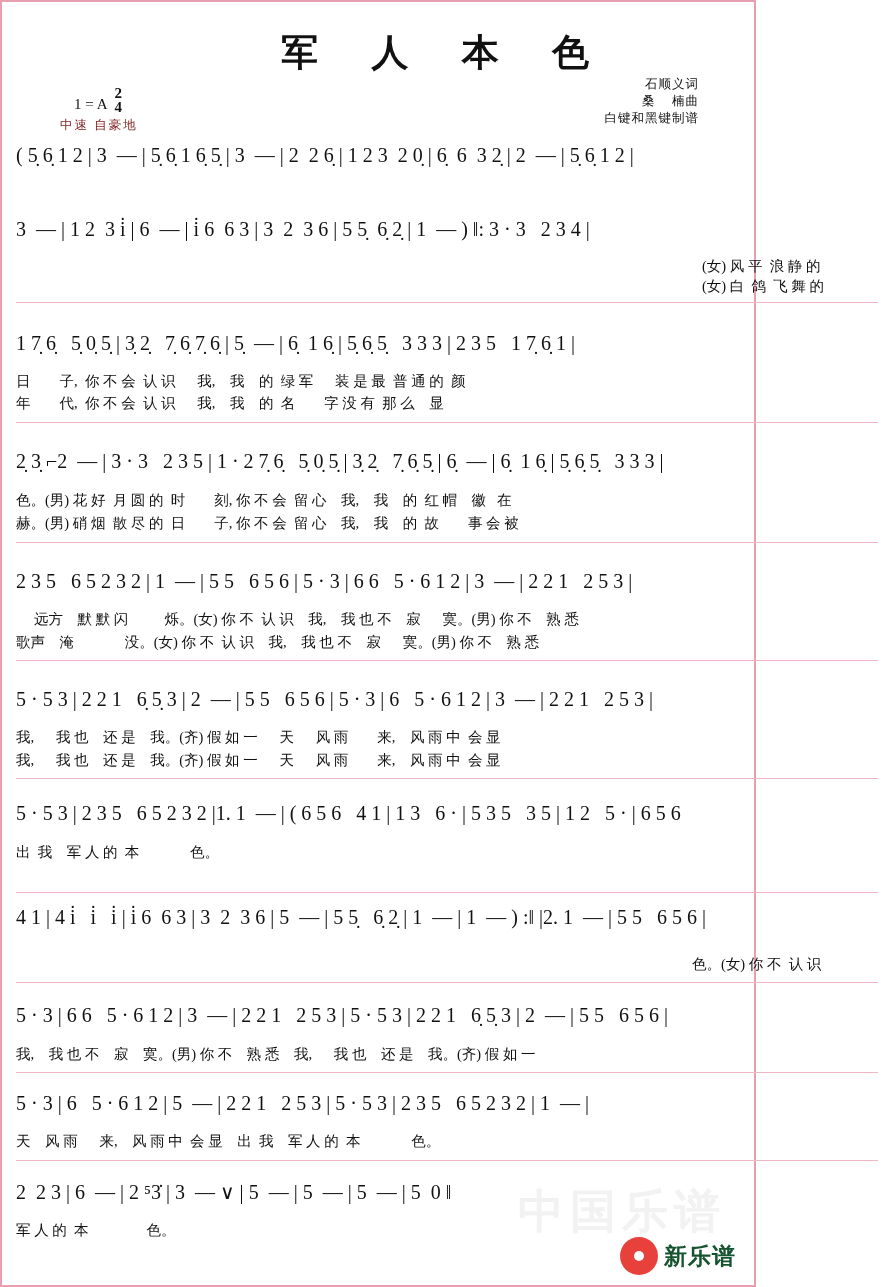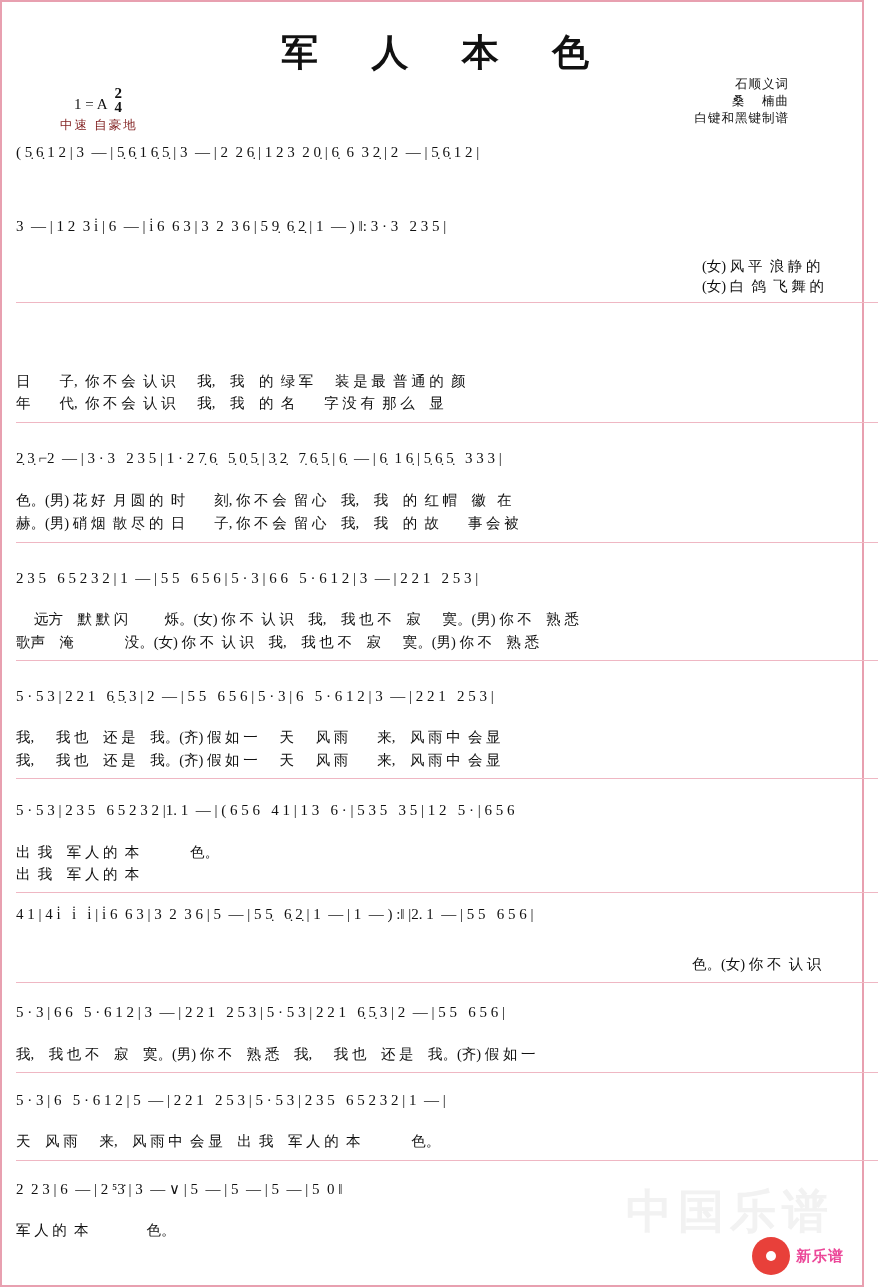--- a/index.html
+++ b/index.html
@@ -6,21 +6,21 @@
   body {
     width: 888px;
     height: 1287px;
     background: #ffffff;
     font-family: "Liberation Serif", serif;
     position: relative;
     overflow: hidden;
   }
   .page {
     position: relative;
-    width: 864px;
+    width: 756px;
     height: 1287px;
     box-sizing: border-box;
     border: 2px solid #e8a0b0;
     background: #fff;
   }
   .title {
     position: absolute;
     top: 26px;
     left: 0;
     width: 888px;
@@ -52,35 +52,35 @@
   .tempo {
     position: absolute;
     left: 58px;
     top: 115px;
     font-size: 12.5px;
     letter-spacing: 2px;
     color: #7f1d1d;
   }
   .credits {
     position: absolute;
-    right: 73px;
+    right: 55px;
     top: 74px;
     font-size: 12.5px;
     line-height: 17px;
     text-align: right;
     color: #111;
     letter-spacing: 1px;
   }
   .credits div { white-space: pre; }
 
   .sysline {
     position: absolute;
     left: 14px;
     width: 862px;
-    font-size: 15px;
+    font-size: 20px;
     color: #111;
     letter-spacing: 0px;
     white-space: pre;
     font-family: "Liberation Serif", serif;
   }
   .lyric {
     position: absolute;
     left: 14px;
     width: 862px;
     font-size: 14.5px;
@@ -113,23 +113,23 @@
   }
   .logo .disc:after {
     content: "";
     position: absolute;
     left: 14px; top: 14px;
     width: 10px; height: 10px;
     border-radius: 50%;
     background: #fff;
   }
   .logo .txt {
-    font-size: 15px;
-    font-weight: bold;
-    color: #ec4899;
+    font-size: 23px;
+    font-weight: bold;
+    color: #14532d;
     letter-spacing: 1px;
   }
   .watermark {
     position: absolute;
     right: 28px;
     bottom: 42px;
     font-size: 46px;
     color: #f2f2f2;
     letter-spacing: 6px;
     font-weight: bold;
@@ -154,25 +154,26 @@
   <div class="tempo">中速  自豪地</div>
 
   <div class="credits">
     <div>石顺义词</div>
     <div>桑    楠曲</div>
     <div>白键和黑键制谱</div>
   </div>
 
   <div class="sysline" style="top:142px;">( 5̣ 6̣ 1 2 | 3  — | 5̣ 6̣ 1 6̣ 5̣ | 3  — | 2  2 6̣ | 1 2 3  2 0̣ | 6̣  6  3 2̣ | 2  — | 5̣ 6̣ 1 2 |</div>
 
-  <div class="sysline" style="top:216px;">3  — | 1 2  3 i̇ | 6  — | i̇ 6  6 3 | 3  2  3 6 | 5 9̣  6̣ 2̣ | 1  — ) ‖: 3 · 3   2 3 5 |</div>
+  <div class="sysline" style="top:216px;">3  — | 1 2  3 i̇ | 6  — | i̇ 6  6 3 | 3  2  3 6 | 5 5̣  6̣ 2̣ | 1  — ) ‖: 3 · 3   2 3 4 |</div>
   <div class="lyric" style="top:255px; left:700px;">(女) 风 平  浪 静 的</div>
   <div class="lyric" style="top:275px; left:700px;">(女) 白  鸽  飞 舞 的</div>
   <div class="hr" style="top:300px;"></div>
 
+  <div class="sysline" style="top:330px;">1 7̣ 6̣   5̣ 0̣ 5̣ | 3̣ 2̣   7̣ 6̣ 7̣ 6̣ | 5̣  — | 6̣  1 6̣ | 5̣ 6̣ 5̣   3 3 3 | 2 3 5   1 7̣ 6̣ 1 |</div>
   <div class="lyric" style="top:392px;">年        代,  你 不 会  认 识      我,    我    的  名        字 没 有  那 么    显</div>
   <div class="lyric" style="top:370px;">日        子,  你 不 会  认 识      我,    我    的  绿 军      装 是 最  普 通 的  颜</div>
   <div class="hr" style="top:420px;"></div>
 
   <div class="sysline" style="top:448px;">2̣ 3̣ ⌐2  — | 3 · 3   2 3 5 | 1 · 2 7̣ 6̣   5̣ 0̣ 5̣ | 3̣ 2̣   7̣ 6̣ 5̣ | 6̣  — | 6̣  1 6̣ | 5̣ 6̣ 5̣   3 3 3 |</div>
   <div class="lyric" style="top:489px;">色。(男) 花 好  月 圆 的  时        刻, 你 不 会  留 心    我,    我    的  红 帽    徽   在</div>
   <div class="lyric" style="top:512px;">赫。(男) 硝 烟  散 尽 的  日        子, 你 不 会  留 心    我,    我    的  故        事 会 被</div>
   <div class="hr" style="top:540px;"></div>
 
   <div class="sysline" style="top:568px;">2 3 5   6 5 2 3 2 | 1  — | 5 5   6 5 6 | 5 · 3 | 6 6   5 · 6 1 2 | 3  — | 2 2 1   2 5 3 |</div>
@@ -180,21 +181,20 @@
   <div class="lyric" style="top:631px;">歌声    淹              没。(女) 你 不  认 识    我,    我 也 不    寂      寞。(男) 你 不    熟 悉</div>
   <div class="hr" style="top:658px;"></div>
 
   <div class="sysline" style="top:686px;">5 · 5 3 | 2 2 1   6̣ 5̣ 3 | 2  — | 5 5   6 5 6 | 5 · 3 | 6   5 · 6 1 2 | 3  — | 2 2 1   2 5 3 |</div>
   <div class="lyric" style="top:726px;">我,      我 也    还 是    我。(齐) 假 如 一      天      风 雨        来,    风 雨 中  会 显</div>
   <div class="lyric" style="top:749px;">我,      我 也    还 是    我。(齐) 假 如 一      天      风 雨        来,    风 雨 中  会 显</div>
   <div class="hr" style="top:776px;"></div>
 
   <div class="sysline" style="top:800px;">5 · 5 3 | 2 3 5   6 5 2 3 2 |1. 1  — | ( 6 5 6   4 1 | 1 3   6 · | 5 3 5   3 5 | 1 2   5 · | 6 5 6</div>
   <div class="lyric" style="top:841px;">出  我    军 人 的  本              色。</div>
-  <div class="lyric" style="top:863px;">出  我    军 人 的  本</div>
   <div class="hr" style="top:890px;"></div>
 
   <div class="sysline" style="top:888px;margin-top:16px;">4 1 | 4 i̇   i̇   i̇ | i̇ 6  6 3 | 3  2  3 6 | 5  — | 5 5̣   6̣ 2̣ | 1  — | 1  — ) :‖ |2. 1  — | 5 5   6 5 6 |</div>
   <div class="lyric" style="top:953px; left:690px;">色。(女) 你 不  认 识</div>
   <div class="hr" style="top:980px;"></div>
 
   <div class="sysline" style="top:1002px;">5 · 3 | 6 6   5 · 6 1 2 | 3  — | 2 2 1   2 5 3 | 5 · 5 3 | 2 2 1   6̣ 5̣ 3 | 2  — | 5 5   6 5 6 |</div>
   <div class="lyric" style="top:1043px;">我,    我 也 不    寂    寞。(男) 你 不    熟 悉    我,      我 也    还 是    我。(齐) 假 如 一</div>
   <div class="hr" style="top:1070px;"></div>
 

